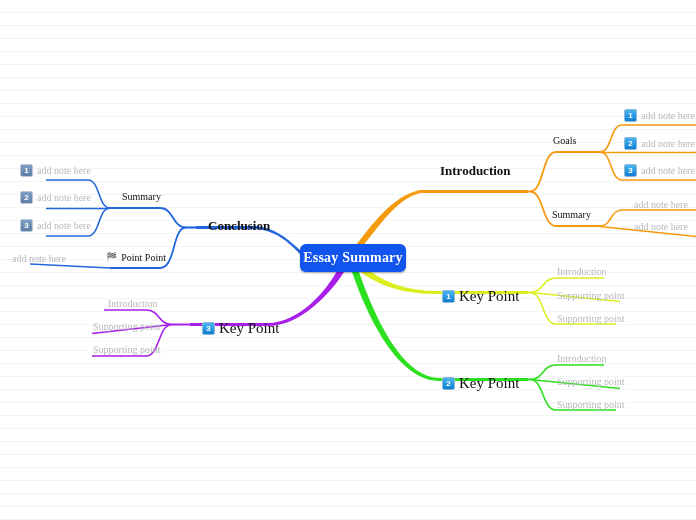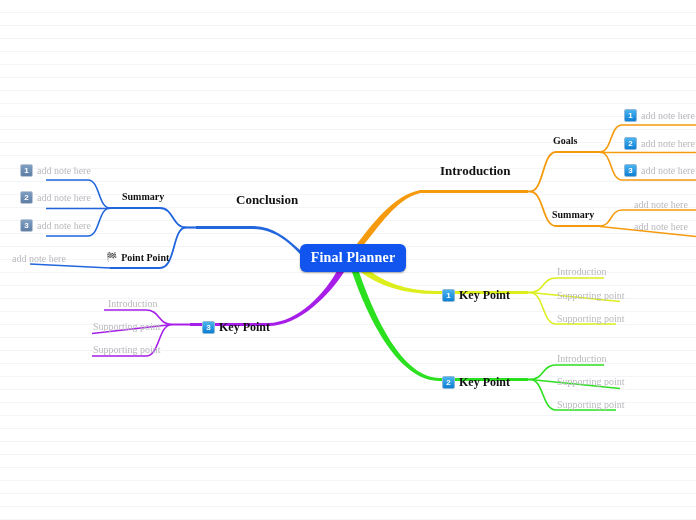--- a/index.html
+++ b/index.html
@@ -30,22 +30,22 @@
     box-shadow:0 1px 2px rgba(0,0,0,.35);
   }
   .central span{
     color:#ffffff;font-weight:bold;font-size:14px;
     letter-spacing:.2px;
   }
 
   
   .main-label{font-weight:bold;font-size:13px;color:#111111;}
   
-  .sub-label{font-weight:bold;font-size:10px;color:#111111;}
-  .kp-label{font-weight:bold;font-size:12px;color:#111111;}
+  .sub-label{font-weight:normal;font-size:10px;color:#111111;}
+  .kp-label{font-weight:normal;font-size:15px;color:#111111;}
   
   .leaf{font-size:10px;color:#b9b9bd;font-family:"Liberation Serif",serif;}
 
   .row{display:flex;align-items:center;gap:4px;}
 
   
   .badge{
     display:inline-flex;align-items:center;justify-content:center;
     width:11px;height:11px;border-radius:2px;
     font-family:"Liberation Sans",sans-serif;
@@ -112,21 +112,21 @@
 
     <path fill="#a61ee8" stroke="none" d="M 344,272 C 330,294 300,326 268,326 L 190,326 L 190,323 L 268,323
          C 298,323 326,292 338,269 Z"></path>
     <path fill="none" stroke="#a61ee8" stroke-width="2" d="M 190,324.5 L 172,324.5"></path>
     <path fill="none" stroke="#a61ee8" stroke-width="1.6" d="M 172,324.5 C 158,324.5 160,310 146,310 L 104,310"></path>
     <path fill="none" stroke="#a61ee8" stroke-width="1.6" d="M 172,324.5 L 92,333.5"></path>
     <path fill="none" stroke="#a61ee8" stroke-width="1.6" d="M 172,324.5 C 158,324.5 160,356 146,356 L 92,356"></path>
   </svg>
 
   <div class="node central" style="background:#1155ee;">
-    <span>Final Planner</span>
+    <span>Essay Summary</span>
   </div>
 
   <div class="node main-label" style="left:440px;top:163px;">Introduction</div>
 
   <div class="node sub-label" style="left:553px;top:135px;">Goals</div>
 
   <div class="node row" style="left:624px;top:109px;">
     <span class="badge blue">1</span>
     <span class="leaf">add note here</span>
   </div>
@@ -140,21 +140,21 @@
   </div>
 
   <div class="node sub-label" style="left:552px;top:209px;">Summary</div>
   <div class="node row" style="left:634px;top:199px;">
     <span class="leaf">add note here</span>
   </div>
   <div class="node row" style="left:634px;top:221px;">
     <span class="leaf">add note here</span>
   </div>
 
-  <div class="node main-label" style="left:208px;top:192px;margin-left:28px;">Conclusion</div>
+  <div class="node main-label" style="left:208px;top:218px;">Conclusion</div>
 
   <div class="node sub-label" style="left:122px;top:191px;">Summary</div>
 
   <div class="node row" style="left:20px;top:164px;">
     <span class="badge grey">1</span>
     <span class="leaf">add note here</span>
   </div>
   <div class="node row" style="left:20px;top:191px;">
     <span class="badge grey">2</span>
     <span class="leaf">add note here</span>

